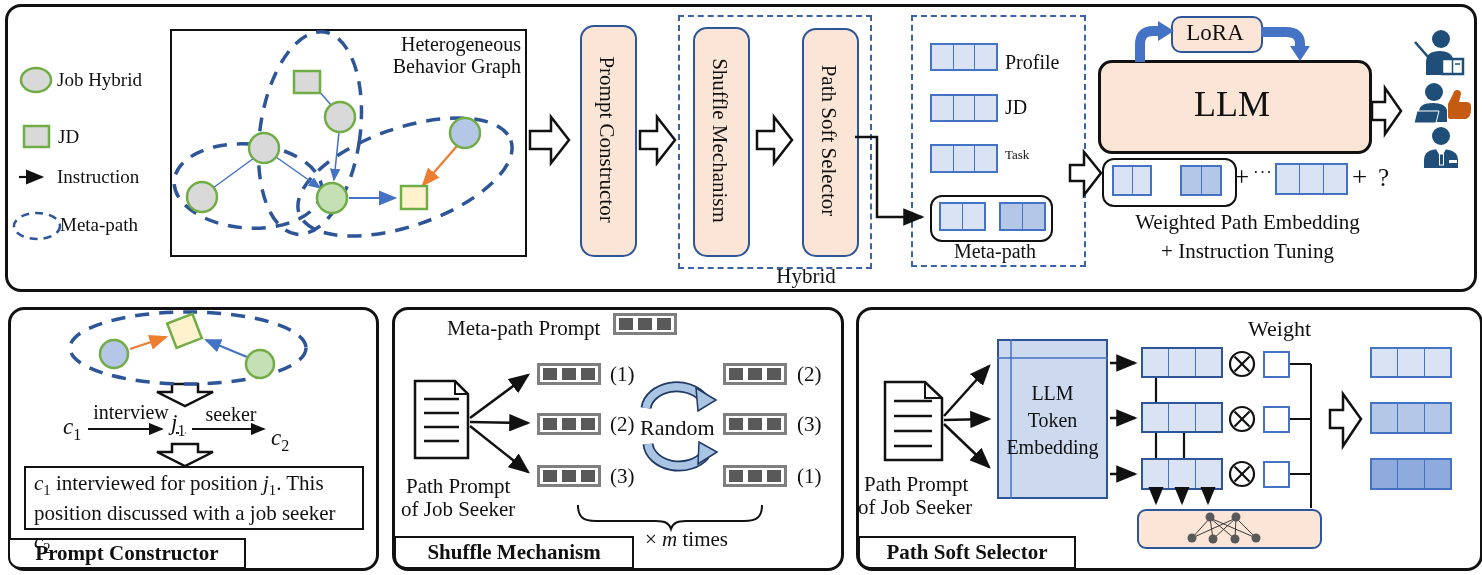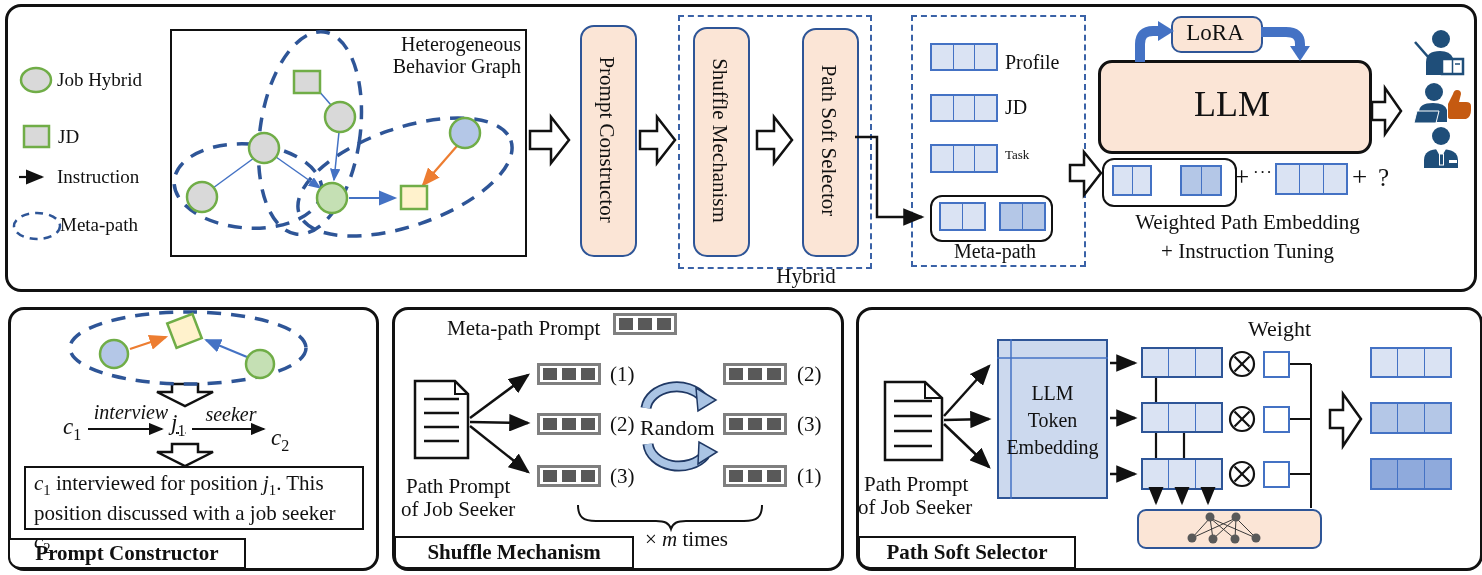--- a/index.html
+++ b/index.html
@@ -4,21 +4,21 @@
 <style>
   html,body{margin:0;padding:0;background:#fff;}
   #root{position:relative;width:1482px;height:575px;background:#fff;overflow:hidden;
         font-family:"Liberation Serif",serif;color:#111;}
   .panel{position:absolute;border:3px solid #111;border-radius:16px;background:#fff;z-index:0;}
   .box{position:absolute;background:#fff;border:2.5px solid #111;z-index:1;}
   .pbox{position:absolute;background:#fbe5d6;border:2.5px solid #2e5597;border-radius:14px;z-index:1;}
   .dash{position:absolute;border:2px dashed #3a62a7;z-index:0;}
   .t{position:absolute;z-index:3;white-space:nowrap;}
   .ctr{text-align:center;}
-  .i{font-style:italic;}
+  .i{}
   .vtext{position:absolute;z-index:3;width:220px;height:53px;line-height:53px;text-align:center;
          transform:rotate(90deg);font-size:21px;}
   .token{position:absolute;display:flex;border:2px solid #4472c4;z-index:2;box-sizing:border-box;}
   .token>div{flex:1;}
   .token>div+div{border-left:1.5px solid #4472c4;}
   .f1{background:#dae3f3;} .f2{background:#b4c7e7;} .f3{background:#8faadc;}
   .gtok{position:absolute;display:flex;gap:5px;background:#fff;border:3px solid #7f7f7f;
         padding:2px 3px;z-index:2;}
   .gtok>div{width:14px;height:12px;background:#595959;}
   .wsq{position:absolute;width:27px;height:27px;background:#fff;border:2px solid #4472c4;

